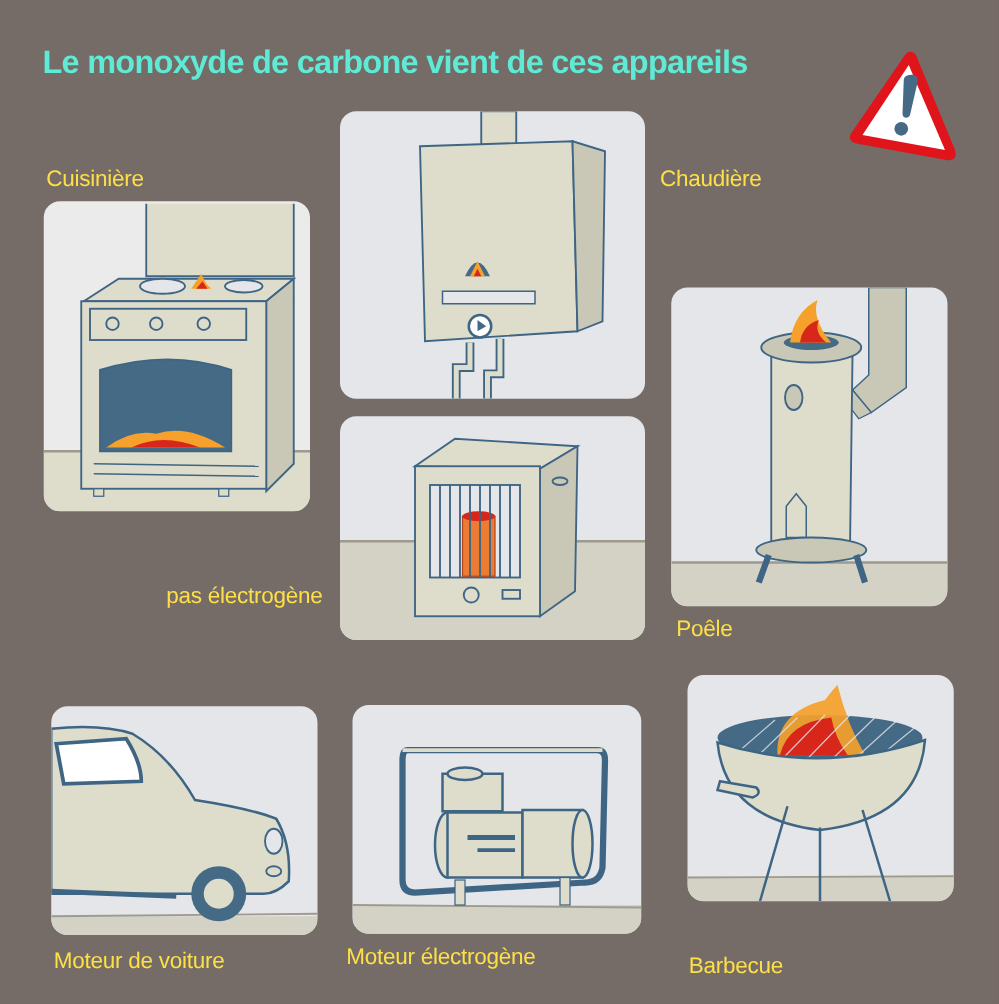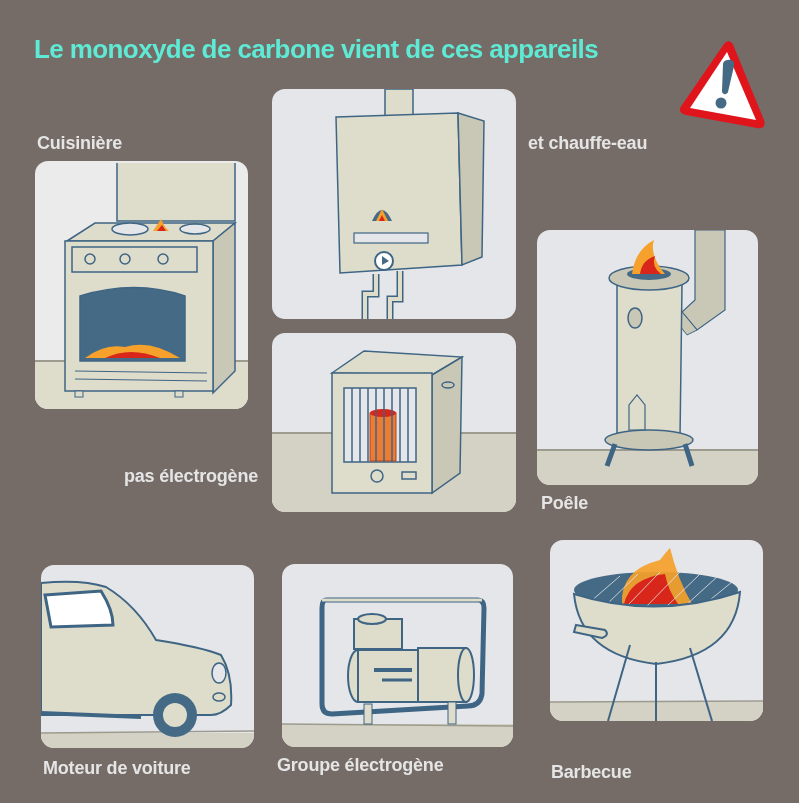--- a/index.html
+++ b/index.html
@@ -13,21 +13,21 @@
     color: #5eead4; font-weight: bold; font-size: 26px; letter-spacing: -0.6px;
     white-space: nowrap;
   }
   .warn { position: absolute; left: 676px; top: 36px; width: 92px; height: 96px; }
   .panel {
     position: absolute; border-radius: 13px; overflow: hidden;
     background: #e4e6ea;
   }
   .panel svg { position: absolute; left: 0; top: 0; width: 100%; height: 100%; }
   .label {
-    position: absolute; color: #e5e5e5; font-weight: bold; font-size: 18px;
+    position: absolute; color: #fde047; font-weight: normal; font-size: 18px;
     line-height: 24px; white-space: nowrap; letter-spacing: -0.2px;
   }
   .label.right { text-align: right; }
   .label span { display: block; }
 </style>
 </head>
 <body>
 
 <div class="title">Le monoxyde de carbone vient de ces appareils</div>
 
@@ -78,21 +78,21 @@
     <rect x="82" y="144" width="74" height="10" fill="#e4e6ea" stroke="#3f6584" stroke-width="1.2"></rect>
     <circle cx="112" cy="172" r="9" fill="#ffffff" stroke="#3f6584" stroke-width="2"></circle>
     <path d="M110 167 L117 172 L110 176 Z" fill="#456a86"></path>
     <path d="M104 185 L104 205 L93 205 L93 230" fill="none" stroke="#3f6584" stroke-width="7"></path>
     <path d="M104 185 L104 205 L93 205 L93 230" fill="none" stroke="#dedccb" stroke-width="4"></path>
     <path d="M128 182 L128 210 L118 210 L118 230" fill="none" stroke="#3f6584" stroke-width="7"></path>
     <path d="M128 182 L128 210 L118 210 L118 230" fill="none" stroke="#dedccb" stroke-width="4"></path>
   </svg>
 </div>
 <div class="label" style="left:528px; top:131px;">
-  <span>et chauffe-eau</span>
+  <span>Chaudière</span>
 </div>
 
 <div class="panel" style="left:272px; top:333px; width:244px; height:179px;">
   <svg viewBox="0 0 244 179">
     <rect x="0" y="100" width="244" height="79" fill="#d4d1c5"></rect>
     <line x1="0" y1="100" x2="244" y2="100" stroke="#9d9a8e" stroke-width="2"></line>
     <path d="M60 40 L92 18 L190 24 L160 42 Z" fill="#dedccb" stroke="#3f6584" stroke-width="1.5"></path>
     <path d="M160 42 L190 24 L188 140 L160 160 Z" fill="#c9c7b6" stroke="#3f6584" stroke-width="1.5"></path>
     <rect x="60" y="40" width="100" height="120" fill="#dedccb" stroke="#3f6584" stroke-width="1.5"></rect>
     <rect x="72" y="55" width="72" height="74" fill="#e4e6ea" stroke="#3f6584" stroke-width="1.5"></rect>
@@ -167,21 +167,21 @@
     <rect x="76" y="86" width="60" height="52" fill="#dedccb" stroke="#3f6584" stroke-width="2"></rect>
     <rect x="136" y="84" width="48" height="54" fill="#dedccb" stroke="#3f6584" stroke-width="2"></rect>
     <ellipse cx="184" cy="111" rx="8" ry="27" fill="#dedccb" stroke="#3f6584" stroke-width="2"></ellipse>
     <line x1="92" y1="106" x2="130" y2="106" stroke="#3f6584" stroke-width="4"></line>
     <line x1="100" y1="116" x2="130" y2="116" stroke="#3f6584" stroke-width="3"></line>
     <rect x="82" y="140" width="8" height="20" fill="#dedccb" stroke="#3f6584"></rect>
     <rect x="166" y="138" width="8" height="22" fill="#dedccb" stroke="#3f6584"></rect>
   </svg>
 </div>
 <div class="label" style="left:277px; top:753px;">
-  <span>Groupe électrogène</span>
+  <span>Moteur électrogène</span>
 </div>
 
 <div class="panel" style="left:550px; top:540px; width:213px; height:181px;">
   <svg viewBox="0 0 213 181">
     <rect x="0" y="162" width="213" height="19" fill="#d4d1c5"></rect>
     <line x1="0" y1="162" x2="213" y2="161" stroke="#9d9a8e" stroke-width="1.5"></line>
     <ellipse cx="106" cy="50" rx="82" ry="18" fill="#456a86"></ellipse>
     <path d="M72 64 Q70 30 110 20 Q116 12 120 8 Q128 40 142 64 Z" fill="#f5a12b" opacity="0.92"></path>
     <path d="M74 64 Q80 38 115 34 Q118 50 128 64 Z" fill="#d8261a"></path>
     <g stroke="#e4e6ea" stroke-width="1" opacity="0.8">

